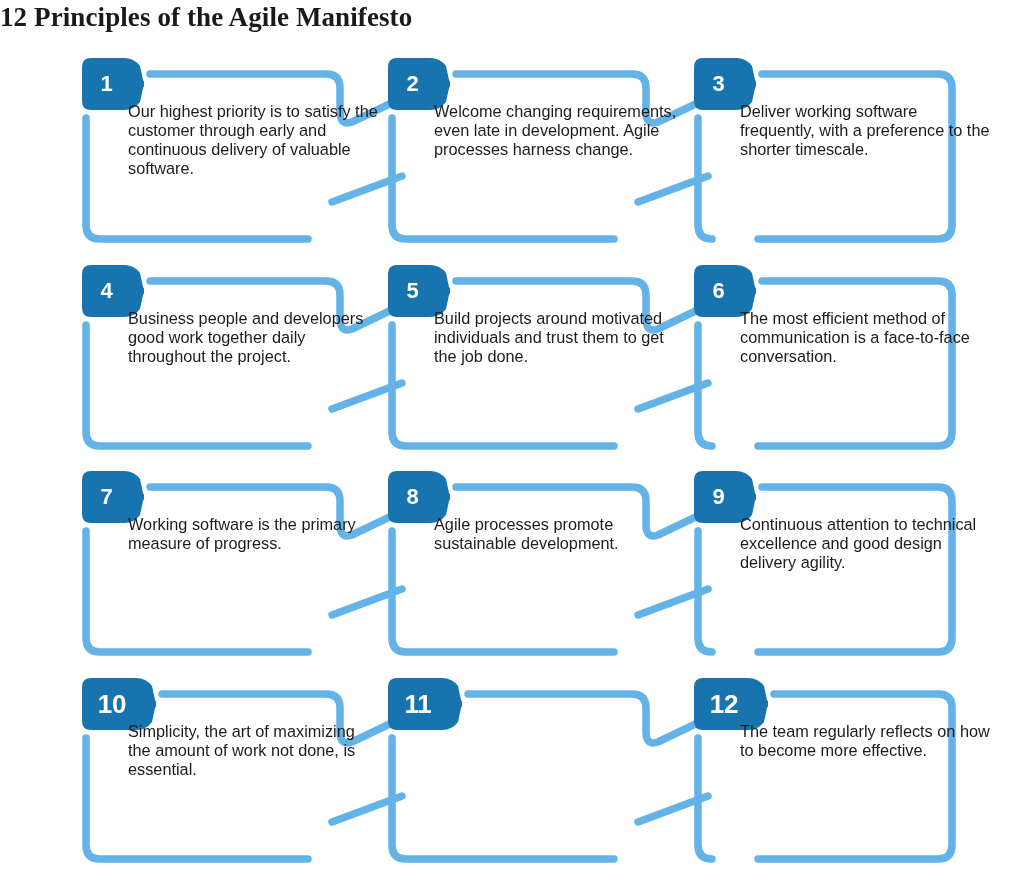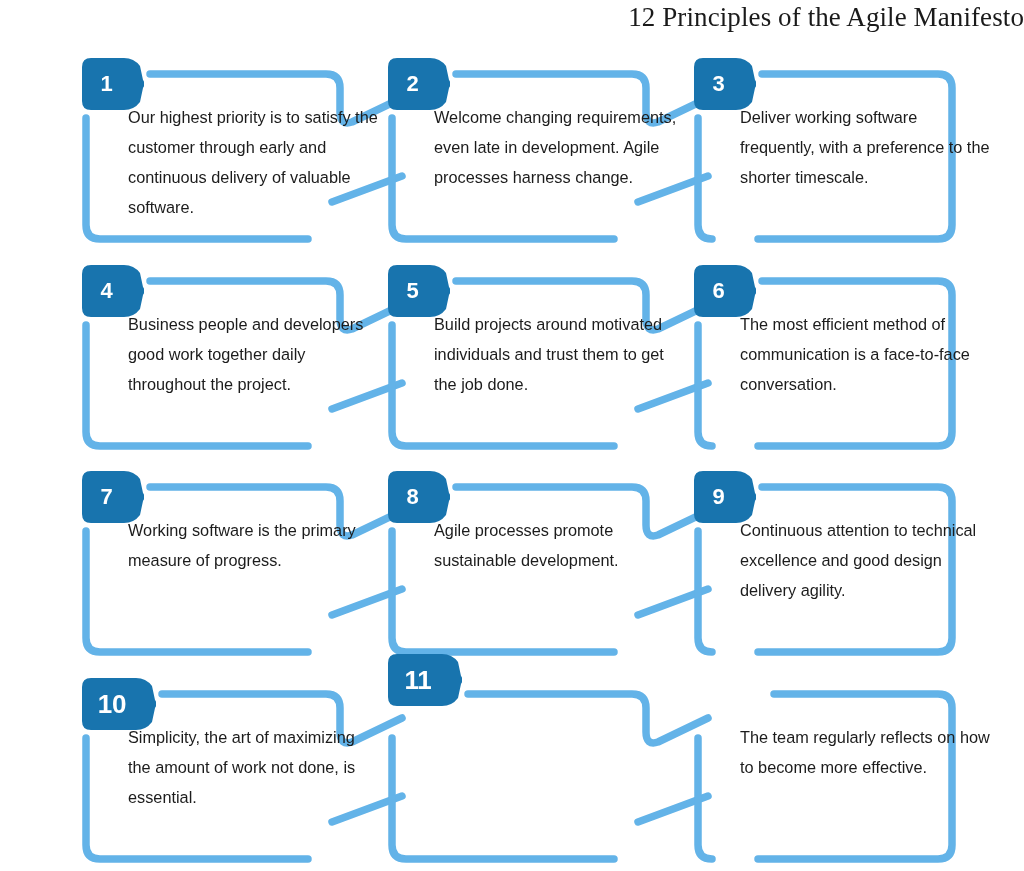--- a/index.html
+++ b/index.html
@@ -19,24 +19,24 @@
     width: 1024px;
     height: 871px;
     overflow: hidden;
     background: #ffffff;
   }
   #title {
     position: absolute;
     left: 0;
     top: 2px;
     width: 1024px;
-    text-align: right;
+    text-align: left;
     font-family: "Liberation Serif", serif;
     font-size: 27px;
-    font-weight: 400;
+    font-weight: 700;
     color: #1a1a1a;
     letter-spacing: 0.1px;
     white-space: nowrap;
   }
   #line-layer {
     position: absolute;
     left: 0;
     top: 0;
     width: 1024px;
     height: 871px;
@@ -83,21 +83,21 @@
   .badge.wide .num {
     width: 58px;
     font-size: 26px;
   }
   .card .body {
     position: absolute;
     left: 46px;
     top: 44px;
     width: 250px;
     font-size: 16.3px;
-    line-height: 30px;
+    line-height: 19px;
     color: #1c1c1c;
     font-weight: 400;
     white-space: pre-line;
   }
 </style>
 </head>
 <body>
 
 <div id="poster">
 
@@ -224,26 +224,32 @@
       </div>
       <div class="card" style="left: 82px; top: 678px;">
         <div class="badge wide">
           <svg width="74" height="52" viewBox="0 0 74 52">
             <path d="M 9 0 L 54 0 Q 64 0 70 8 L 73 22 Q 76 26 73 30 L 70 44 Q 64 52 54 52 L 9 52 Q 0 52 0 43 L 0 9 Q 0 0 9 0 Z" fill="#1874AE"></path>
           </svg>
           <span class="num">10</span>
         </div>
         <div class="body">Simplicity, the art of maximizing the amount of work not done, is essential.</div>
       </div>
-      <div class="card" style="left: 388px; top: 654px;">
+      <div class="card" style="left: 388px; top: 678px;">
         <div class="badge wide">
           <svg width="74" height="52" viewBox="0 0 74 52">
             <path d="M 9 0 L 54 0 Q 64 0 70 8 L 73 22 Q 76 26 73 30 L 70 44 Q 64 52 54 52 L 9 52 Q 0 52 0 43 L 0 9 Q 0 0 9 0 Z" fill="#1874AE"></path>
           </svg>
           <span class="num">11</span>
         </div>
       </div>
       <div class="card" style="left: 694px; top: 678px;">
+        <div class="badge wide">
+          <svg width="74" height="52" viewBox="0 0 74 52">
+            <path d="M 9 0 L 54 0 Q 64 0 70 8 L 73 22 Q 76 26 73 30 L 70 44 Q 64 52 54 52 L 9 52 Q 0 52 0 43 L 0 9 Q 0 0 9 0 Z" fill="#1874AE"></path>
+          </svg>
+          <span class="num">12</span>
+        </div>
         <div class="body">The team regularly reflects on how to become more effective.</div>
       </div>
     </div>
 
 </div>
 
 </body></html>

